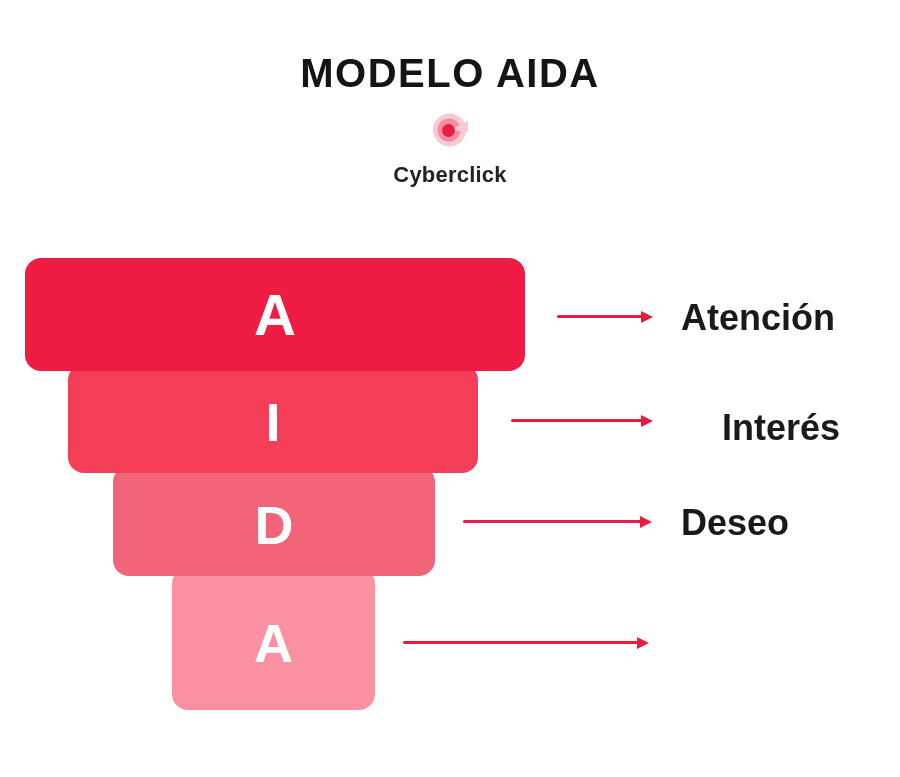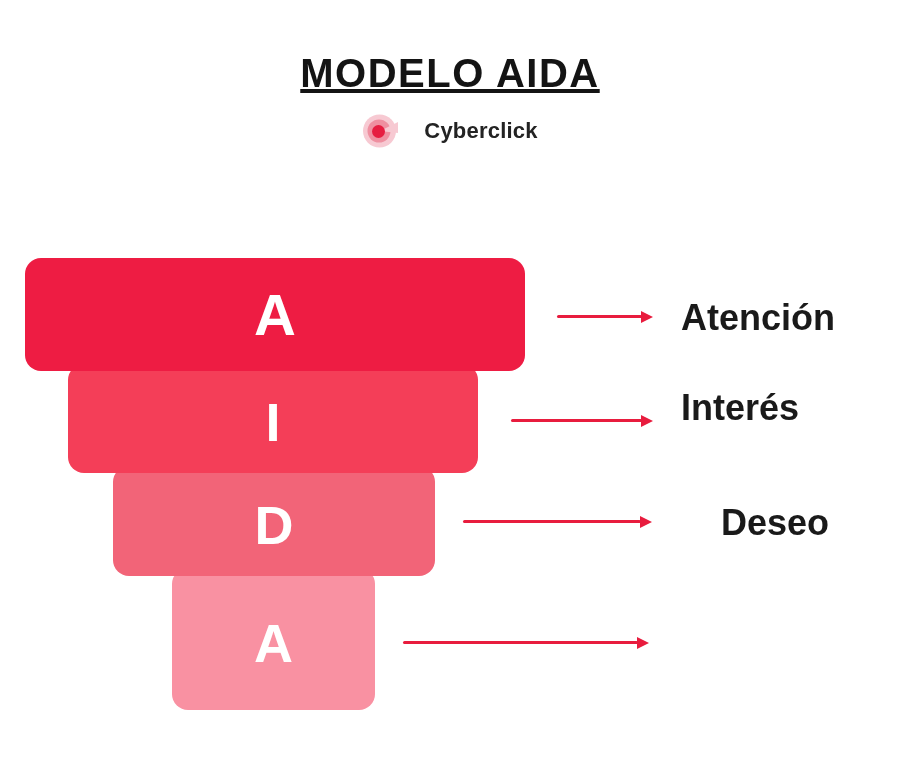--- a/index.html
+++ b/index.html
@@ -12,25 +12,24 @@
     font-family:"Liberation Sans", sans-serif;
     overflow:hidden;
   }
   
   .title{
     position:absolute; top:52px; left:0; width:100%;
     text-align:center;
     font-size:40px; line-height:42px;
     font-weight:800; letter-spacing:1.5px;
     color:#141414;
-    text-decoration:underline;
   }
   .brand-row{
     position:absolute; top:112px; left:0; width:100%; height:38px;
-    display:flex; align-items:center; justify-content:center; gap:26px;
+    display:flex; align-items:center; gap:14px;flex-direction:column;
   }
   .brand-logo{ width:36px; height:36px; flex:0 0 auto; }
   .brand-name{
     font-size:22px; font-weight:700; letter-spacing:0.2px;
     color:#232323;
   }
   
   .bar{
     position:absolute;
     border-radius:16px;
@@ -60,22 +59,22 @@
   .arrow-2{ left:463px; top:520px; width:178px; }
   .arrow-3{ left:403px; top:641px; width:235px; }
   
   .stage-label{
     position:absolute; left:681px;
     font-size:36px; line-height:42px; font-weight:600;
     color:#1a1a1a;
     text-align:center;
   }
   .stage-label-0{ top:297px; }
-  .stage-label-1{ top:387px; }
-  .stage-label-2{ top:502px;margin-left:40px; }
+  .stage-label-1{ top:407px;margin-left:41px; }
+  .stage-label-2{ top:502px; }
   .stage-label-3{ top:622px; }
 </style>
 </head>
 <body>
 
 <div id="canvas">
 
   <div class="title">MODELO AIDA</div>
 
   <div class="brand-row">

